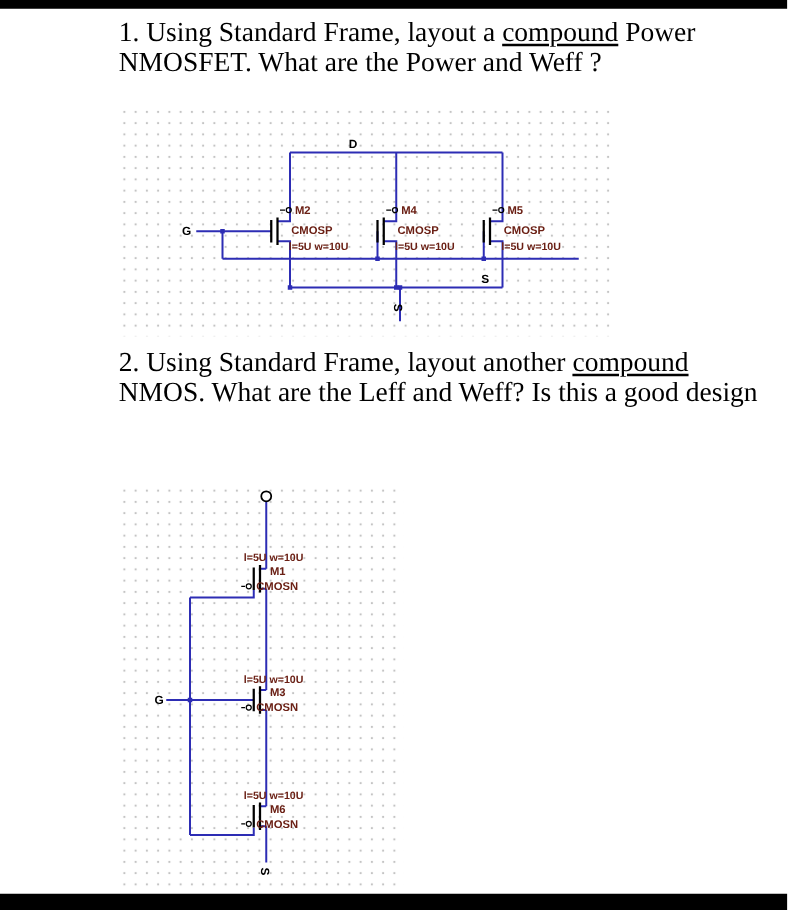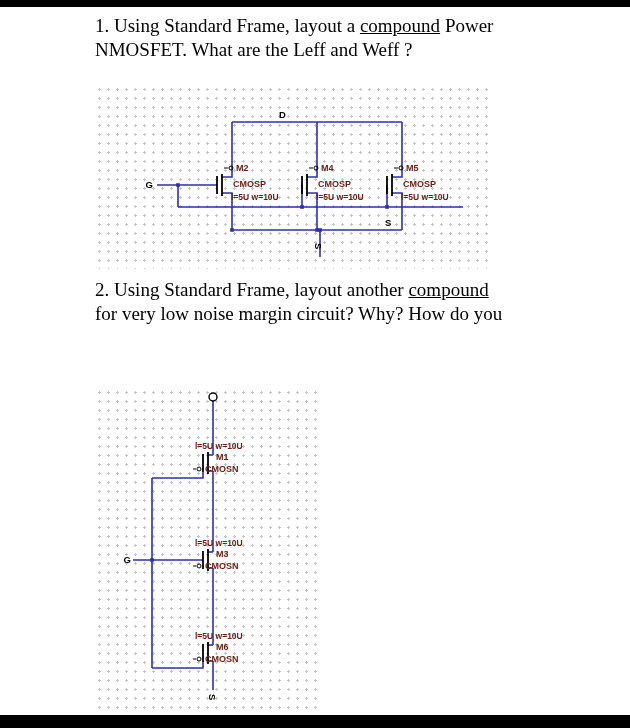--- a/index.html
+++ b/index.html
@@ -1,21 +1,21 @@
 <!DOCTYPE html>
 <html><head>
 <meta charset="utf-8">
 <style>
   html,body{margin:0;padding:0;background:#fff;}
   .page{position:relative;width:630px;height:728px;background:#ffffff;overflow:hidden;
         font-family:"Liberation Serif",serif;color:#000;}
   .bar{position:absolute;left:0;width:630px;background:#000;}
   .bar-top{top:0;height:7px;}
   .bar-bottom{top:715px;height:13px;}
-  .q{position:absolute;left:95px;width:520px;font-size:19px;line-height:23.5px;}
+  .q{position:absolute;left:95px;width:520px;font-size:22px;line-height:23.5px;}
   .q p{margin:0;white-space:nowrap;}
   .u{text-decoration:underline;}
   #q1{top:14px;}
   #q2{top:278px;}
   .schematic{position:absolute;
      background-image:radial-gradient(#c4c4c4 1px,transparent 1.2px);
      background-size:9px 9px;}
   #sch1{left:95px;top:85px;width:396px;height:184px;}
   #sch2{left:95px;top:388px;width:228px;height:324px;}
   svg{display:block;}
@@ -30,21 +30,21 @@
 </style>
 </head>
 <body>
 
 <div class="page">
 
   <div class="bar bar-top"></div>
 
   <div class="q" id="q1">
     <p><span>1. Using Standard Frame, layout a </span><span class="u">compound</span><span> Power</span></p>
-    <p>NMOSFET. What are the Leff and Weff ?</p>
+    <p>NMOSFET. What are the Power and Weff ?</p>
   </div>
 
   <div class="schematic" id="sch1">
     <svg viewBox="0 0 396 184" width="396" height="184">
 
       <g class="wire">
         <path d="M137,37 H307"></path>
         <path d="M127,92 H137 V37"></path>
         <path d="M127,108 H137 V145"></path>
         <path d="M212,92 H222 V37"></path>
@@ -112,21 +112,21 @@
       <g>
         <text class="dev" x="311" y="86">M5</text>
         <text class="dev" x="308" y="102">CMOSP</text>
         <text class="par" x="306" y="115">l=5U w=10U</text>
       </g>
     </svg>
   </div>
 
   <div class="q" id="q2">
     <p><span>2. Using Standard Frame, layout another </span><span class="u">compound</span></p>
-    <p>for very low noise margin circuit? Why? How do you</p>
+    <p>NMOS. What are the Leff and Weff? Is this a good design</p>
   </div>
 
   <div class="schematic" id="sch2">
     <svg viewBox="0 0 228 324" width="228" height="324">
 
       <g class="wire">
         <path d="M118,13 V67"></path>
         <path d="M113,67 H118"></path>
         <path d="M113,83 H118"></path>
         <path d="M118,83 V164"></path>

